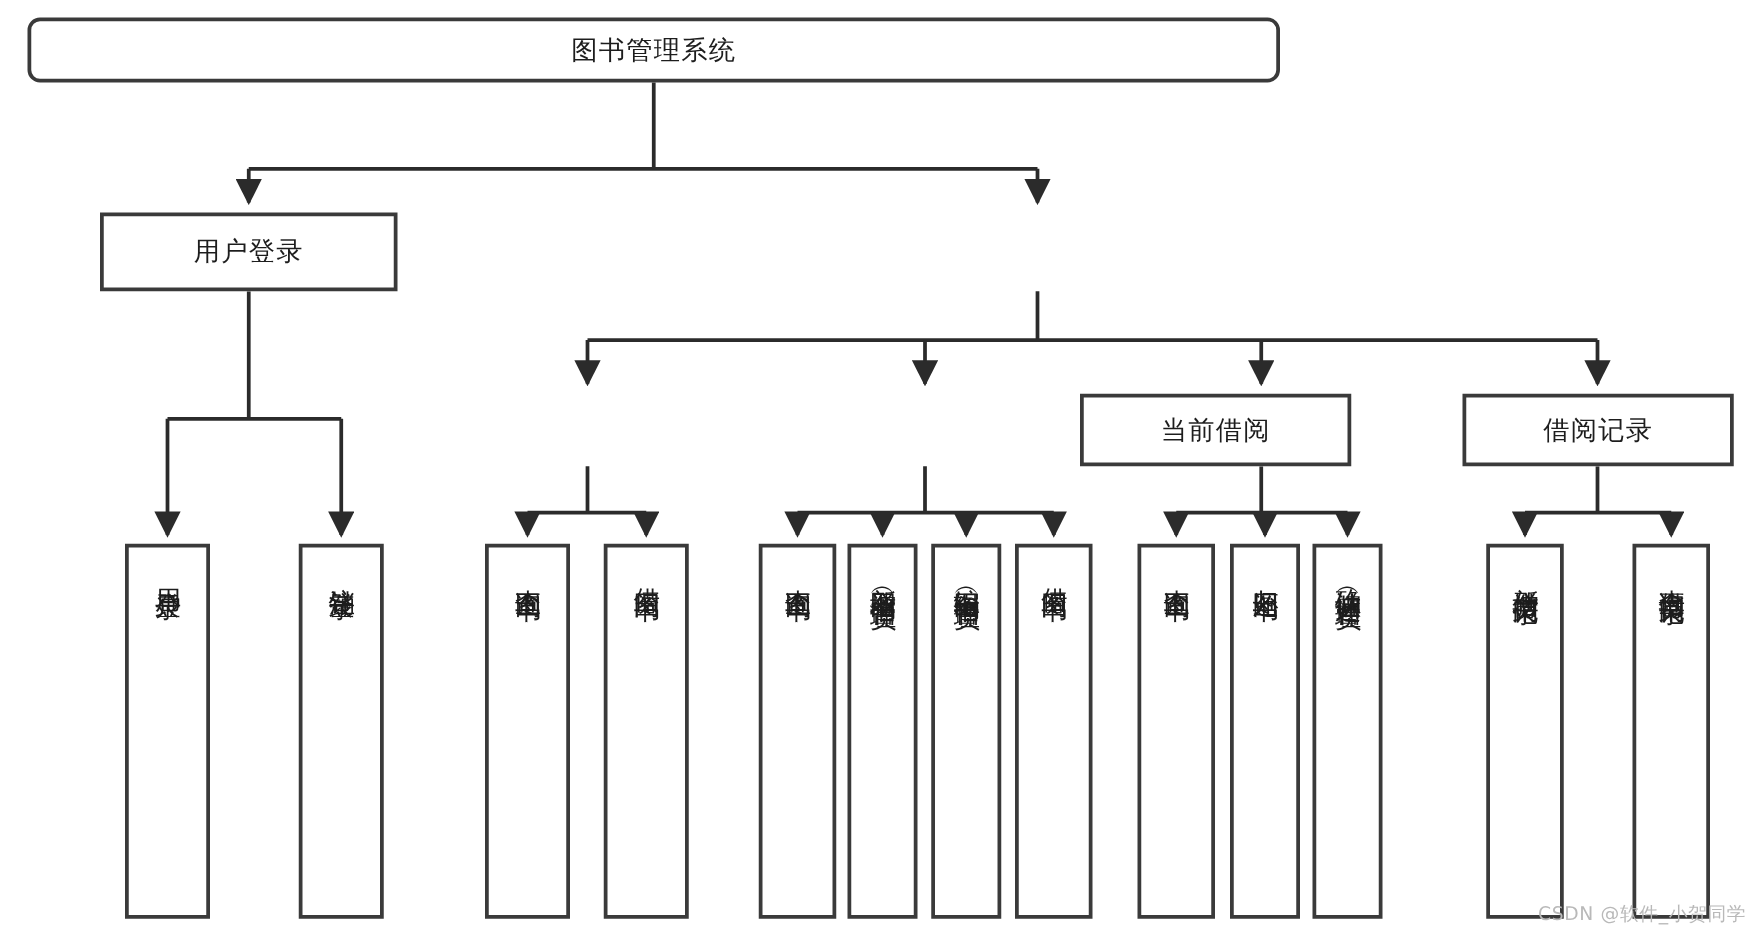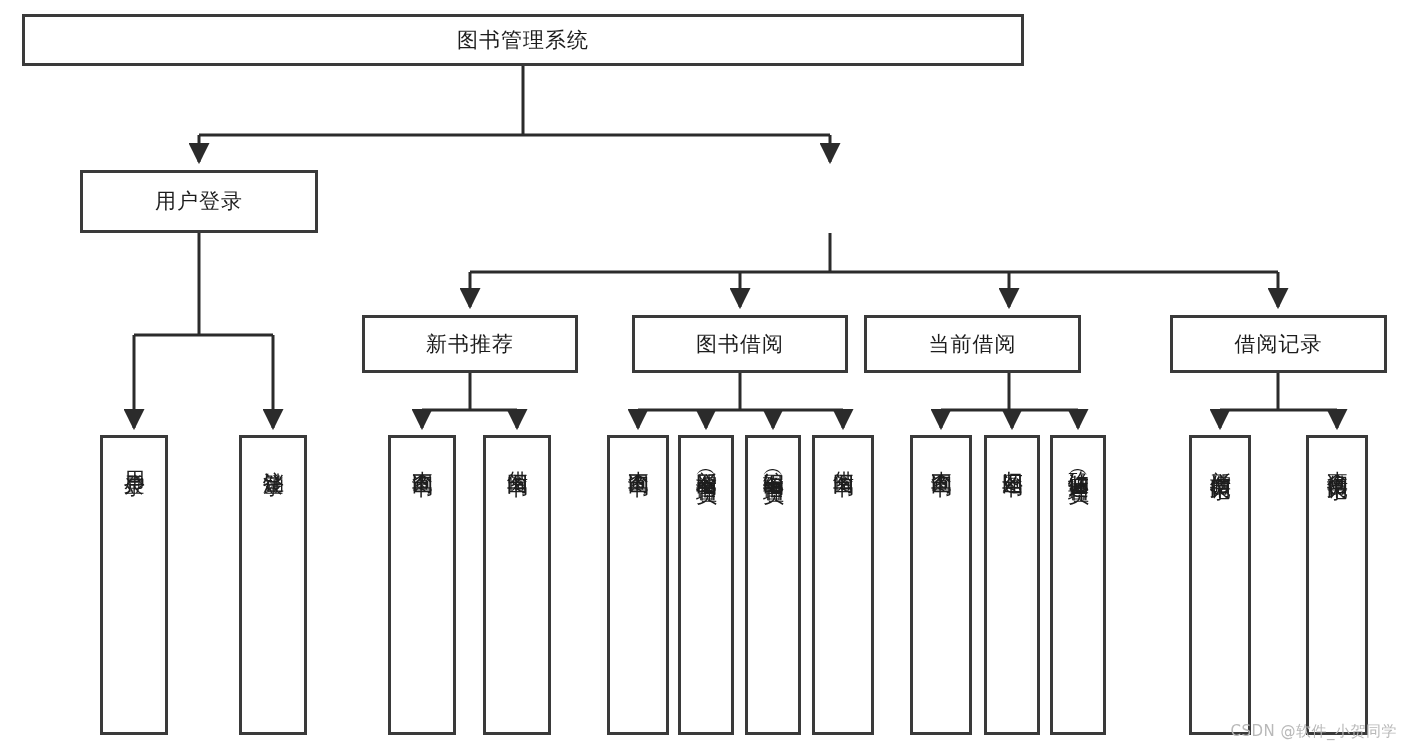--- a/index.html
+++ b/index.html
@@ -121,34 +121,28 @@
       <path d="M 1012 410 L 1012 428" marker-end="url(#arrow)"></path>
       <path d="M 1078 410 L 1078 428" marker-end="url(#arrow)"></path>
 
       <path d="M 1278 373 L 1278 410"></path>
       <path d="M 1220 410 L 1337 410"></path>
       <path d="M 1220 410 L 1220 428" marker-end="url(#arrow)"></path>
       <path d="M 1337 410 L 1337 428" marker-end="url(#arrow)"></path>
     </g>
   </svg>
 
-  <div class="node lvl0" style="left: 22px; top: 14px; width: 1002px; height: 52px;">
+  <div class="node lvl0" style="left: 22px; top: 14px; width: 1002px; height: 52px; border-radius: 10px;">
     <span class="label">图书管理系统</span>
   </div>
 
   <div class="node lvl1" style="left: 80px; top: 170px; width: 238px; height: 63px;">
     <span class="label">用户登录</span>
   </div>
 
-  <div class="node lvl2" style="left: 362px; top: 315px; width: 216px; height: 58px;">
-    <span class="label">新书推荐</span>
-  </div>
-  <div class="node lvl2" style="left: 632px; top: 315px; width: 216px; height: 58px;">
-    <span class="label">图书借阅</span>
-  </div>
   <div class="node lvl2" style="left: 864px; top: 315px; width: 217px; height: 58px;">
     <span class="label">当前借阅</span>
   </div>
   <div class="node lvl2" style="left: 1170px; top: 315px; width: 217px; height: 58px;">
     <span class="label">借阅记录</span>
   </div>
 
   <div class="node leaf" style="left: 100px; top: 435px; width: 68px; height: 300px;">
     <span class="label">用户登录</span>
   </div>

